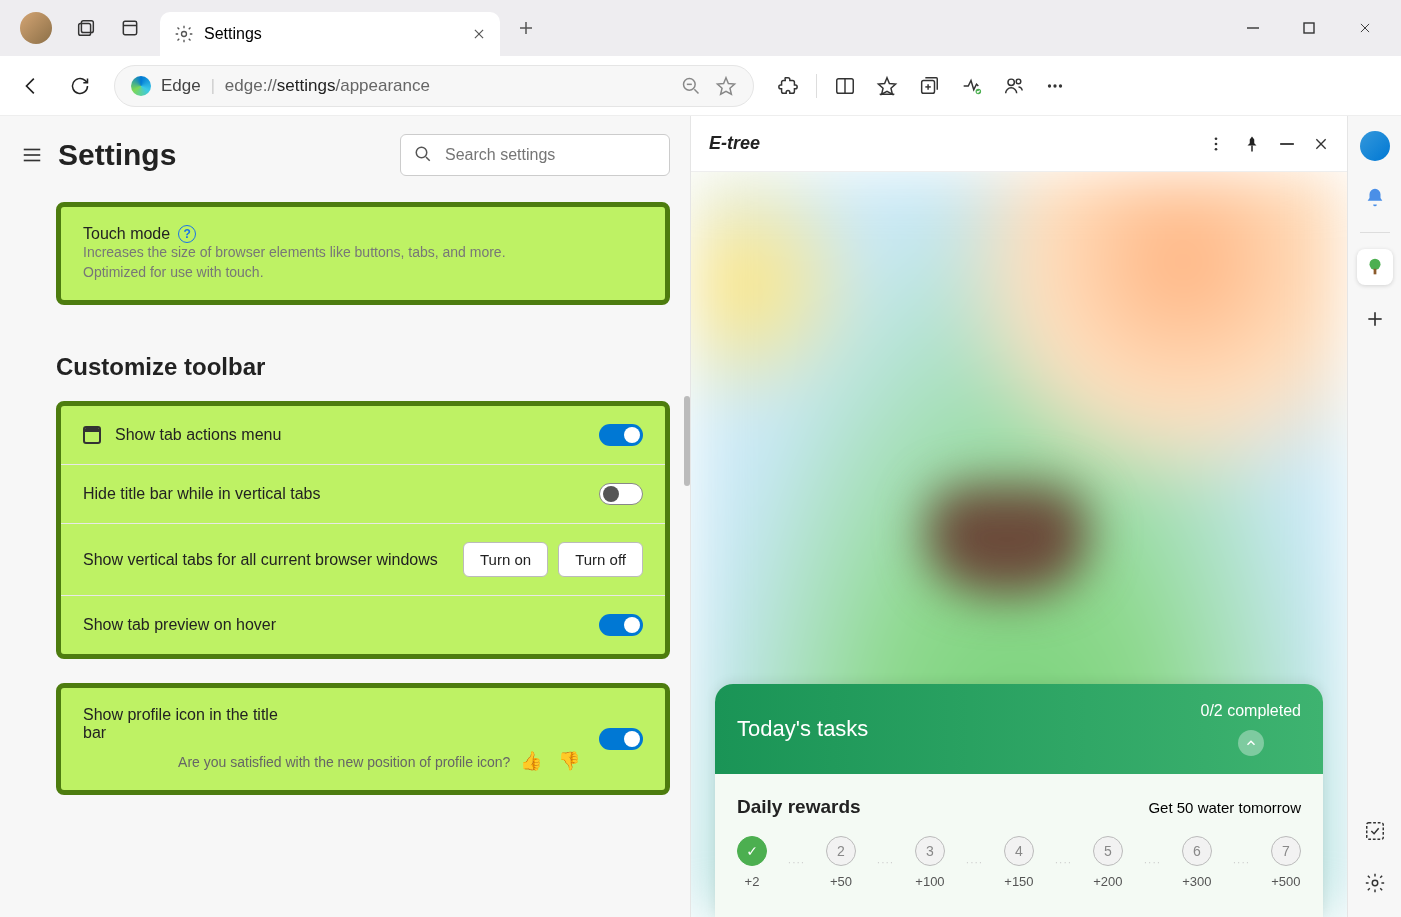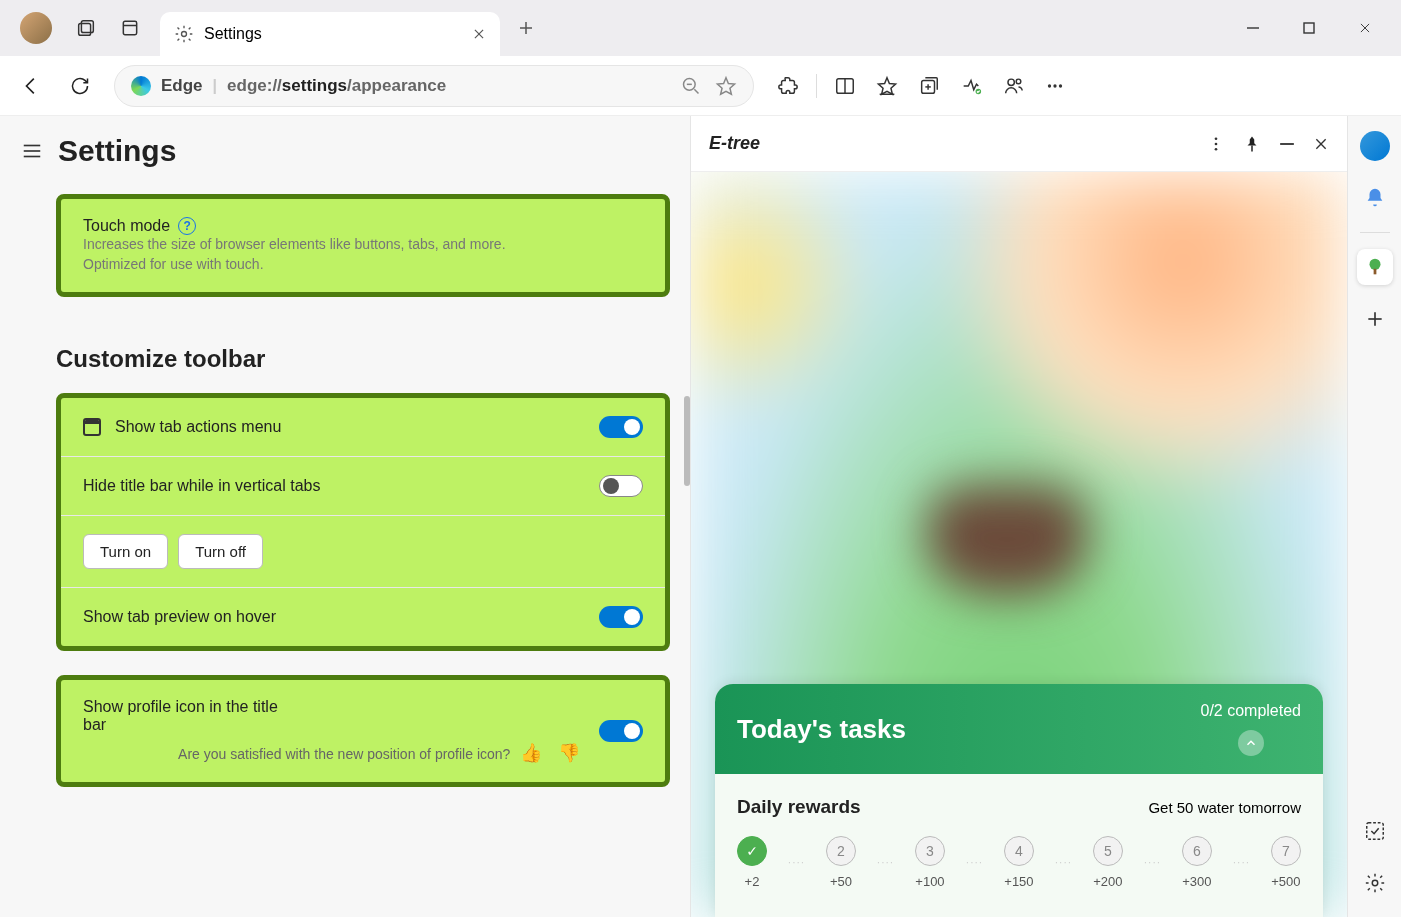--- a/index.html
+++ b/index.html
@@ -5,21 +5,21 @@
 * { box-sizing: border-box; margin: 0; padding: 0; }
 body { font-family: "Segoe UI", -apple-system, sans-serif; background: #f7f7f7; width: 1401px; height: 917px; overflow: hidden; position: relative; }
 .titlebar { height: 56px; background: #eeedf0; display: flex; align-items: center; padding: 0 8px; }
 .avatar { width: 32px; height: 32px; border-radius: 50%; background: linear-gradient(135deg,#d4a574,#8b6f47); margin: 0 12px; }
 .tb-icon { width: 44px; height: 44px; display: flex; align-items: center; justify-content: center; color: #333; cursor: pointer; }
 .tab { background: #fff; border-radius: 10px 10px 0 0; height: 44px; display: flex; align-items: center; padding: 0 14px; margin: 12px 4px 0 8px; min-width: 340px; gap: 10px; }
 .tab-close { margin-left: auto; }
 .win-controls { margin-left: auto; display: flex; }
 .win-btn { width: 56px; height: 44px; display: flex; align-items: center; justify-content: center; color: #333; }
 
-.toolbar { height: 60px; background: #fff; display: flex; align-items: center; padding: 0 12px; gap: 8px; border-bottom: 1px solid #eee; font-weight: bold; }
+.toolbar { height: 60px; background: #fff; display: flex; align-items: center; padding: 0 12px; gap: 8px; border-bottom: 1px solid #eee; }
 .tb-btn { width: 40px; height: 40px; display: flex; align-items: center; justify-content: center; color: #333; cursor: pointer; border-radius: 6px; }
 .addressbar { flex: 0 0 640px; height: 42px; background: #f7f7f7; border-radius: 21px; display: flex; align-items: center; padding: 0 16px; gap: 10px; margin-left: 6px; border: 1px solid #e5e5e5; }
 .edge-ic { width: 20px; height: 20px; border-radius: 50%; background: conic-gradient(#0078d4,#3ac9e8,#7dd856,#0078d4); }
 .addr-brand { color: #444; font-size: 17px; }
 .addr-sep { color: #ccc; }
 .addr-url { color: #666; font-size: 17px; }
 .addr-url .seg { color: #222; }
 .tb-right { display: flex; margin-left: 6px; gap: 2px; align-items: center; }
 .vsep { width: 1px; height: 24px; background: #ddd; margin: 0 6px; }
 
@@ -67,21 +67,21 @@
 .etree-pane { flex:1; background:#fff; position:relative; border-left:1px solid #e5e5e5; }
 .etree-header { height:56px; display:flex; align-items:center; padding:0 18px; border-bottom:1px solid #eee; }
 .etree-title { font-size:18px; font-weight:600; color:#222;font-style:italic; }
 .etree-controls { margin-left:auto; display:flex; gap:18px; align-items:center; }
 .etree-body { position:relative; height:calc(100% - 56px); overflow:hidden; }
 .blur-bg { position:absolute; inset:0; background: radial-gradient(circle at 75% 12%, #ffb380 0%, #ffe0c0 18%, transparent 30%), radial-gradient(circle at 8% 15%, #ffe680 0%, transparent 15%), radial-gradient(ellipse at 50% 95%, #6fcf6f 0%, #8fd98f 35%, #c8e8f5 70%, #e8f4fb 100%); filter: blur(28px); }
 .pot { position:absolute; left:36%; top:42%; width:160px; height:110px; background:#6b4a3a; border-radius:30% 30% 45% 45%; filter:blur(24px); }
 
 .tasks-card { position:absolute; bottom:0; left:24px; right:24px; background:#f4faf4; border-radius:18px 18px 0 0; box-shadow:0 -2px 12px rgba(0,0,0,0.08); overflow:hidden; }
 .tasks-header { background:linear-gradient(90deg,#1a9456,#3eb370); color:#fff; padding:18px 22px; display:flex; align-items:center; justify-content:space-between; }
-.tasks-title { font-size:26px; font-weight:700; }
+.tasks-title { font-size:22px; font-weight:400; }
 .tasks-progress { font-size:16px; display:flex; align-items:center; gap:10px;flex-direction:column; }
 .collapse-ic { width:26px;height:26px;border-radius:50%;background:rgba(255,255,255,0.35);display:flex;align-items:center;justify-content:center; }
 .rewards { padding:22px 22px 28px; }
 .rewards-row { display:flex; justify-content:space-between; align-items:center; }
 .rewards-title { font-size:19px; font-weight:600; color:#222; }
 .rewards-sub { font-size:15px; color:#000000; }
 .days { display:flex; justify-content:space-between; align-items:center; margin-top:18px; }
 .day { display:flex;flex-direction:column;align-items:center;gap:8px; }
 .day-circle { width:30px;height:30px;border-radius:50%;border:1.5px solid #bbb;display:flex;align-items:center;justify-content:center;font-size:14px;color:#888;background:#f2f2f2; }
 .day-circle.done { background:#4caf50;border-color:#4caf50;color:#fff; }
@@ -237,20 +237,27 @@
   <div class="settings-pane">
     <div class="settings-header">
       <div class="hamburger">
           <svg width="22" height="22" viewBox="0 0 24 24" stroke="#333" stroke-width="1.8">
             <line x1="3" y1="6" x2="21" y2="6"></line>
             <line x1="3" y1="12" x2="21" y2="12"></line>
             <line x1="3" y1="18" x2="21" y2="18"></line>
           </svg>
         </div>
       <div class="settings-title">Settings</div>
+      <div class="search-wrap">
+        <svg class="search-ic" width="18" height="18" viewBox="0 0 24 24" fill="none" stroke="#555" stroke-width="2">
+            <circle cx="10" cy="10" r="7"></circle>
+            <line x1="16" y1="16" x2="21" y2="21"></line>
+          </svg>
+        <input class="search-box" placeholder="Search settings" style="">
+      </div>
     </div>
     <div class="content">
       <div class="card">
         <div class="card-inner">
           <div class="row">
             <div class="row-title">
                 <span>Touch mode</span>
                 <span class="help-ic">?</span>
               </div>
           </div>
@@ -268,20 +275,23 @@
             </div>
           <div class="toggle on"></div>
         </div>
         <div class="opt">
           <div class="opt-label">
               <span>Hide title bar while in vertical tabs</span>
             </div>
           <div class="toggle off"></div>
         </div>
         <div class="opt">
+          <div class="opt-label" style="max-width:360px;">
+              <span>Show vertical tabs for all current browser windows</span>
+            </div>
           <div class="btn-group">
             <button class="btn">Turn on</button>
             <button class="btn">Turn off</button>
           </div>
         </div>
         <div class="opt">
           <div class="opt-label">
               <span>Show tab preview on hover</span>
             </div>
           <div class="toggle on"></div>

